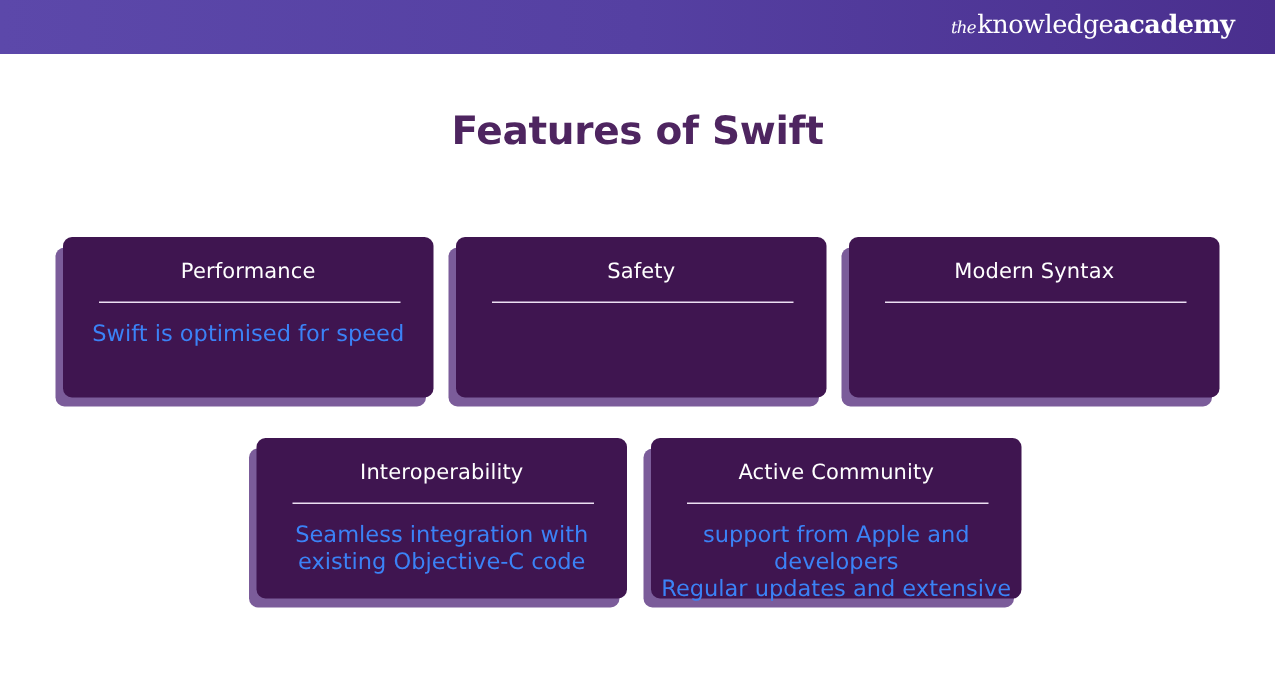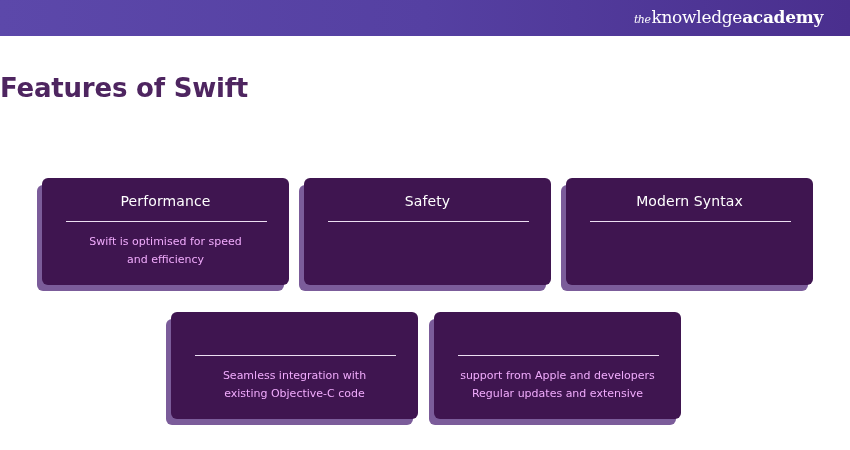--- a/index.html
+++ b/index.html
@@ -16,67 +16,66 @@
       position: absolute; right: 27px; top: 7px;
       color: #ffffff;
       font-family: "DejaVu Serif", "Liberation Serif", serif;
       font-size: 17px; letter-spacing: -0.3px;
       white-space: nowrap;
     }
     .logo .the { font-style: italic; font-size: 11px; letter-spacing: -0.5px; margin-right: 1px; }
     .logo .academy { font-weight: bold; }
     .title {
       position: absolute; left: 0; top: 73px; width: 850px;
-      text-align: left;
+      text-align: center;
       color: #4e2560;
       font-family: "DejaVu Sans", sans-serif;
       font-weight: bold; font-size: 26px; letter-spacing: -0.2px;
     }
-    .card-wrap { position: absolute; width: 252px; height: 144px; margin-top: 20px; }
+    .card-wrap { position: absolute; width: 252px; height: 144px; }
     .card-shadow {
       position: absolute; left: 0; top: 7px; width: 247px; height: 106px;
       background: #7b5c9a; border-radius: 6px;
     }
     .card {
       position: absolute; left: 5px; top: 0; width: 247px; height: 107px;
       background: #3f1550; border-radius: 6px;
       color: #ffffff; text-align: center;
     }
     .card-title {
       position: absolute; left: 0; top: 15px; width: 100%;
       font-size: 14px; font-weight: normal; letter-spacing: 0.1px;
     }
     .card-divider {
       position: absolute; left: 24px; right: 22px; top: 43px; height: 1px;
       background: #ecdff2;
     }
     .card-body {
       position: absolute; left: 6px; right: 6px; top: 55px;
-      font-size: 11px; line-height: 18px; color: #f0abfc;
+      font-size: 15px; line-height: 18px; color: #3b82f6;
     }
   </style>
 </head>
 <body>
 
 <div class="header">
   <div class="logo">
     <span class="the">the</span><span>knowledge</span><span class="academy">academy</span>
   </div>
 </div>
 
 <h1 class="title">Features of Swift</h1>
 
 <div class="card-wrap" style="left:37px; top:158px;">
   <div class="card-shadow"></div>
   <div class="card">
     <div class="card-title">Performance</div>
     <div class="card-divider"></div>
     <div class="card-body">
       <div>Swift is optimised for speed</div>
-      <div>and efficiency</div>
     </div>
   </div>
 </div>
 
 <div class="card-wrap" style="left:299px; top:158px;border-radius:23px;">
   <div class="card-shadow"></div>
   <div class="card">
     <div class="card-title">Safety</div>
     <div class="card-divider"></div>
   </div>
@@ -88,30 +87,32 @@
     <div class="card-title">Modern Syntax</div>
     <div class="card-divider"></div>
     <div class="card-body">
     </div>
   </div>
 </div>
 
 <div class="card-wrap" style="left:166px; top:292px;">
   <div class="card-shadow"></div>
   <div class="card">
+    <div class="card-title">Interoperability</div>
     <div class="card-divider"></div>
     <div class="card-body">
       <div>Seamless integration with</div>
       <div>existing Objective-C code</div>
     </div>
   </div>
 </div>
 
 <div class="card-wrap" style="left:429px; top:292px;">
   <div class="card-shadow"></div>
   <div class="card">
+    <div class="card-title">Active Community</div>
     <div class="card-divider"></div>
     <div class="card-body">
       <div>support from Apple and developers</div>
       <div>Regular updates and extensive</div>
     </div>
   </div>
 </div>
 
 </body></html>

